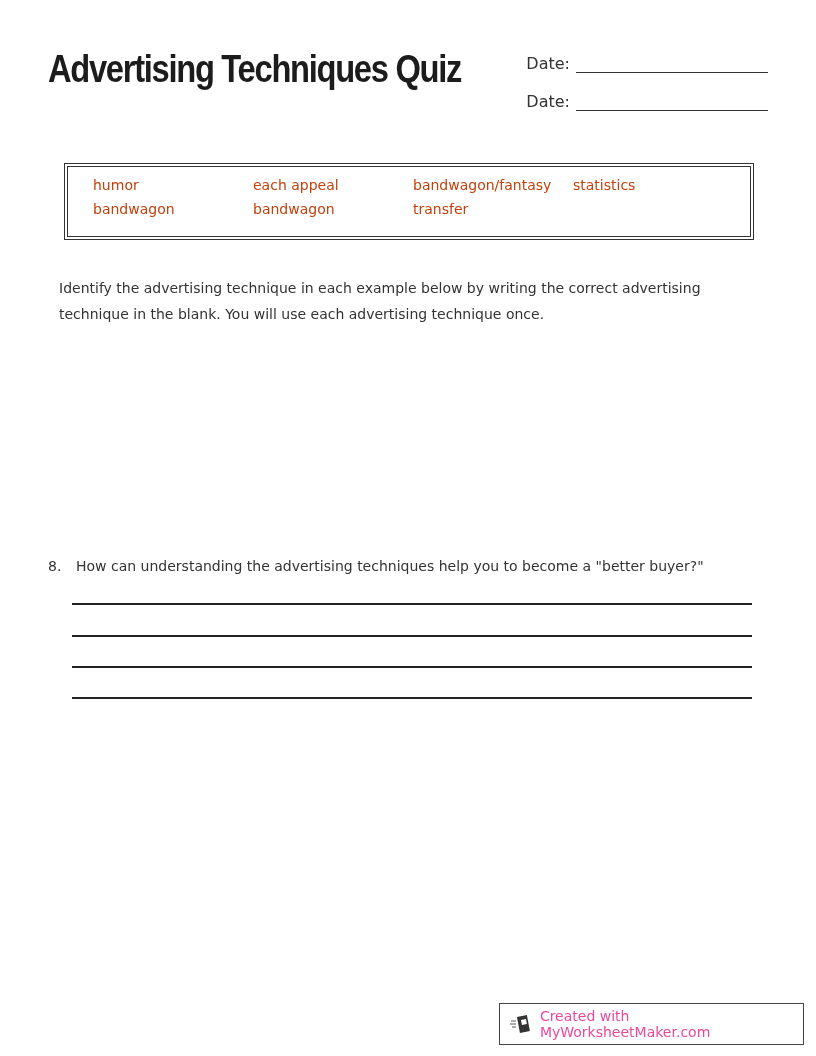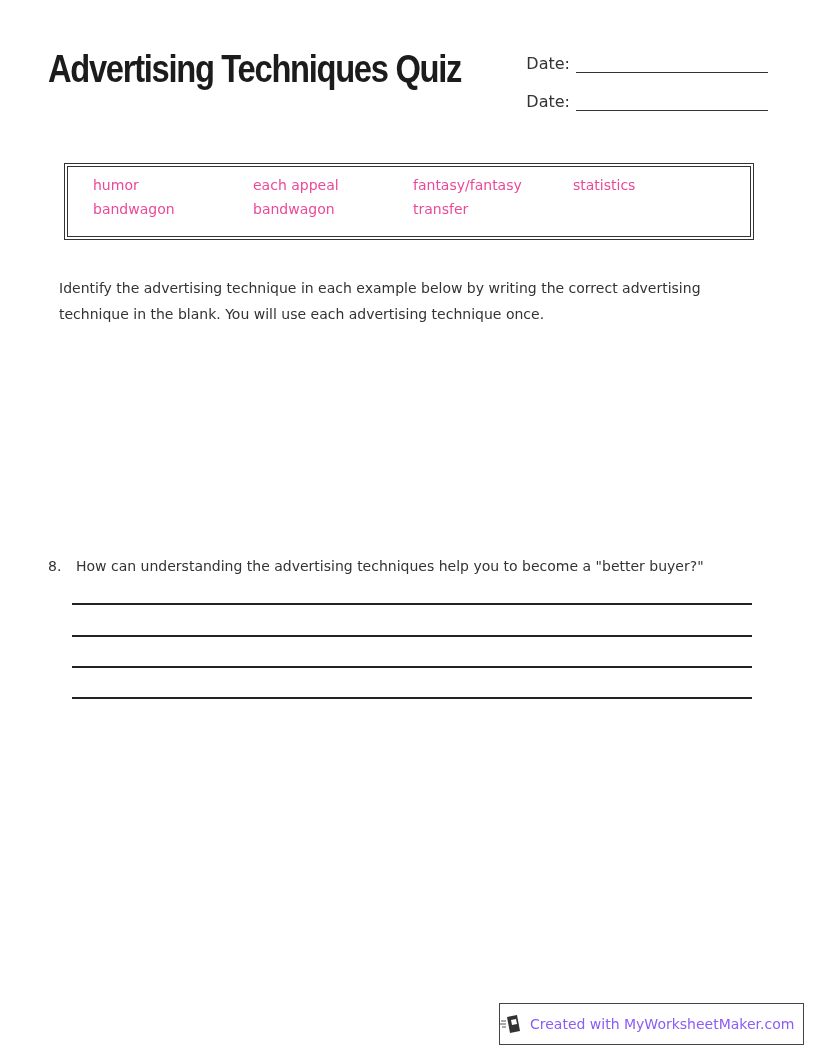--- a/index.html
+++ b/index.html
@@ -2,47 +2,47 @@
 <html><head>
   <meta charset="utf-8">
   <style>
     html, body { margin: 0; padding: 0; background: #ffffff; }
     body { width: 816px; height: 1056px; position: relative; overflow: hidden; font-family: "DejaVu Sans", sans-serif; color: #222; }
     .title { position: absolute; left: 48px; top: 48px; font-family: "Liberation Sans", sans-serif; font-weight: bold; font-size: 38px; letter-spacing: -1.5px; transform: scaleX(0.86); transform-origin: left top; color: #1c1c1c; white-space: nowrap; }
     .field { position: absolute; display: flex; align-items: flex-end; font-size: 16px; color: #333; }
     .field .label { text-align: right; width: 70px; margin-right: 6px; }
     .field .line { width: 192px; border-bottom: 1.5px solid #333; height: 20px; }
     .wordbank { position: absolute; left: 64px; top: 163px; width: 682px; height: 69px; border: 3px double #333; border-width: 4px; border-style: double; }
-    .wordbank .grid { position: absolute; left: 25px; top: 10px; display: grid; grid-template-columns: 160px 160px 160px 160px; row-gap: 8px; font-size: 14px; color: #ec4899; }
+    .wordbank .grid { position: absolute; left: 25px; top: 10px; display: grid; grid-template-columns: 160px 160px 160px 160px; row-gap: 8px; font-size: 14px; color: #c2410c; }
     .instructions { position: absolute; left: 59px; top: 275px; width: 710px; font-size: 14px; line-height: 26px; color: #333; }
     .question { position: absolute; left: 48px; top: 558px; font-size: 14px; color: #333; display: flex; }
     .question .num { width: 28px; }
     .answer-line { position: absolute; left: 72px; width: 680px; border-bottom: 2px solid #222; }
-    .footer { position: absolute; left: 499px; top: 1003px; width: 305px; height: 42px; border: 1.5px solid #444; display: flex; align-items: center; box-sizing: border-box; font-size: 14px; color: #8b5cf6; }
+    .footer { position: absolute; left: 499px; top: 1003px; width: 305px; height: 42px; border: 1.5px solid #444; display: flex; align-items: center; box-sizing: border-box; padding-left: 10px; font-size: 14px; color: #ec4899; }
     .footer .icon { width: 22px; height: 22px; margin-right: 8px; }
   </style>
 </head>
 <body>
 
 <div class="title">Advertising Techniques Quiz</div>
 
 <div class="field" style="left:500px; top:52px;">
   <span class="label">Date:</span>
   <span class="line"></span>
 </div>
 <div class="field" style="left:500px; top:90px;">
   <span class="label">Date:</span>
   <span class="line"></span>
 </div>
 
 <div class="wordbank">
   <div class="grid">
     <span>humor</span>
     <span>each appeal</span>
-    <span>fantasy/fantasy</span>
+    <span>bandwagon/fantasy</span>
     <span>statistics</span>
     <span>bandwagon</span>
     <span>bandwagon</span>
     <span>transfer</span>
   </div>
 </div>
 
 <div class="instructions">Identify the advertising technique in each example below by writing the correct advertising technique in the blank. You will use each advertising technique once.</div>
 
 <div class="question">

